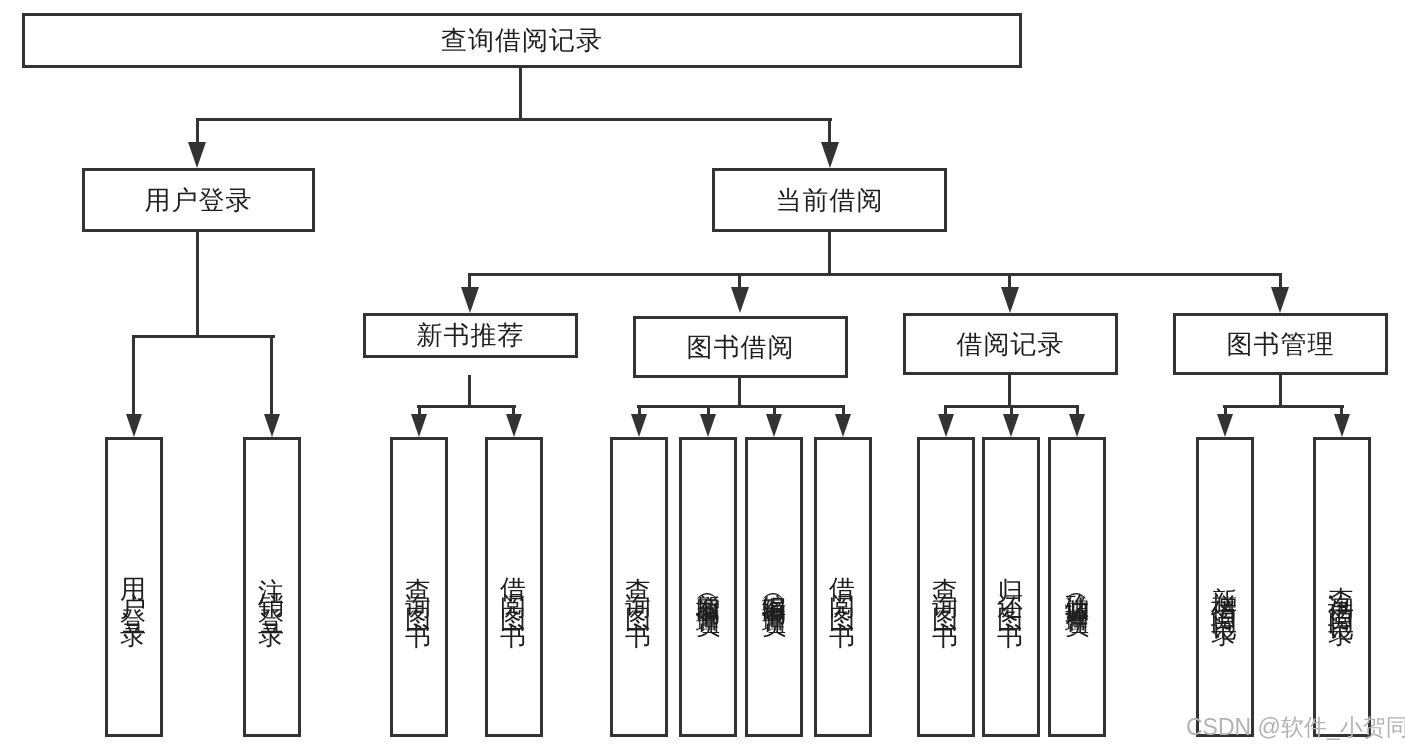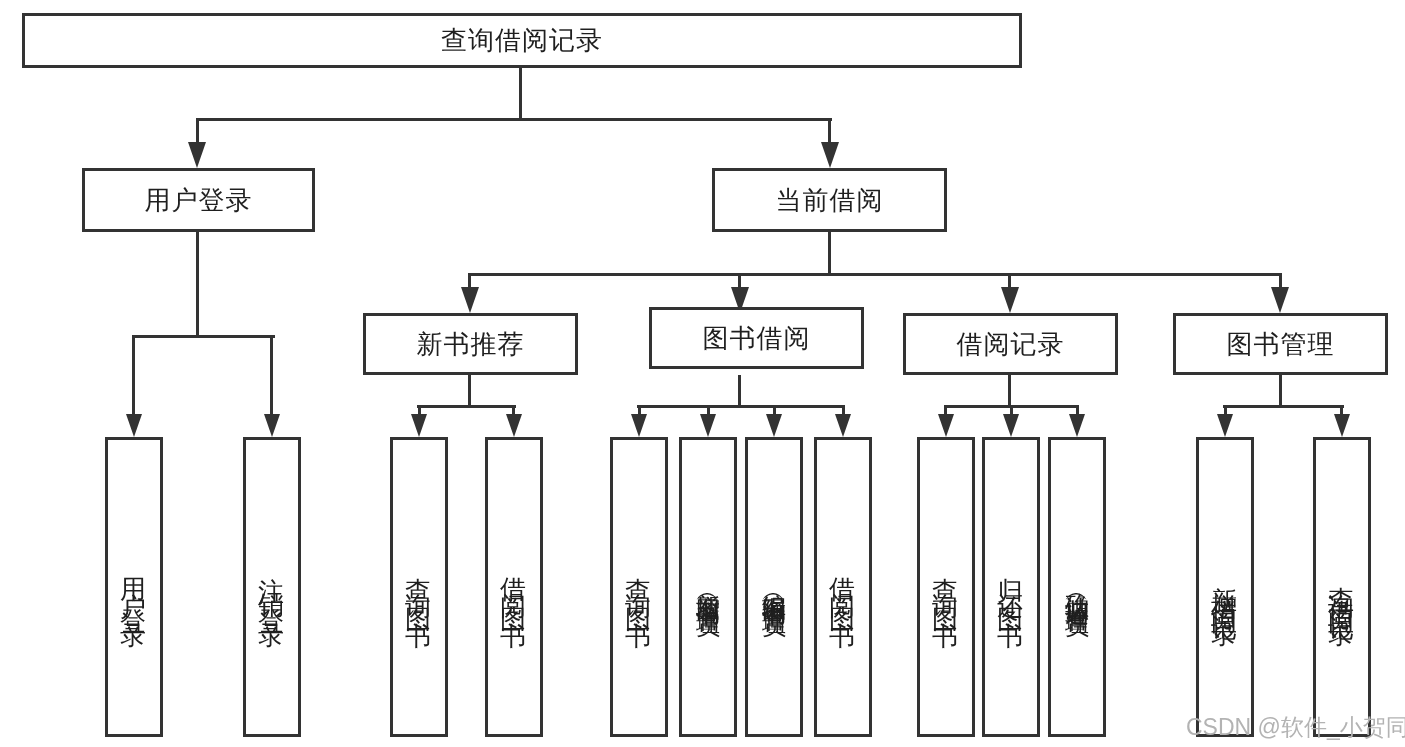--- a/index.html
+++ b/index.html
@@ -55,24 +55,24 @@
   <div class="hline" style="left:469px;top:273px;width:813px;"></div>
   <div class="vline" style="left:468px;top:273px;height:19px;"></div>
   <div class="vline" style="left:738px;top:273px;height:19px;"></div>
   <div class="vline" style="left:1008px;top:273px;height:19px;"></div>
   <div class="vline" style="left:1279px;top:273px;height:19px;"></div>
   <div class="arrow" style="left:461px;top:287px;"></div>
   <div class="arrow" style="left:731px;top:287px;"></div>
   <div class="arrow" style="left:1001px;top:287px;"></div>
   <div class="arrow" style="left:1271px;top:287px;"></div>
 
-  <div class="box hbox" style="left:363px;top:313px;width:215px;height:62px;">
+  <div class="box hbox" style="left:363px;top:313px;width:215px;height:45px;">
     <span>新书推荐</span>
   </div>
-  <div class="box hbox" style="left:633px;top:307px;width:215px;height:62px;margin-left:16px;">
+  <div class="box hbox" style="left:633px;top:316px;width:215px;height:62px;">
     <span>图书借阅</span>
   </div>
   <div class="box hbox" style="left:903px;top:313px;width:215px;height:62px;">
     <span>借阅记录</span>
   </div>
   <div class="box hbox" style="left:1173px;top:313px;width:215px;height:62px;">
     <span>图书管理</span>
   </div>
 
   <div class="vline" style="left:468px;top:375px;height:32px;"></div>

